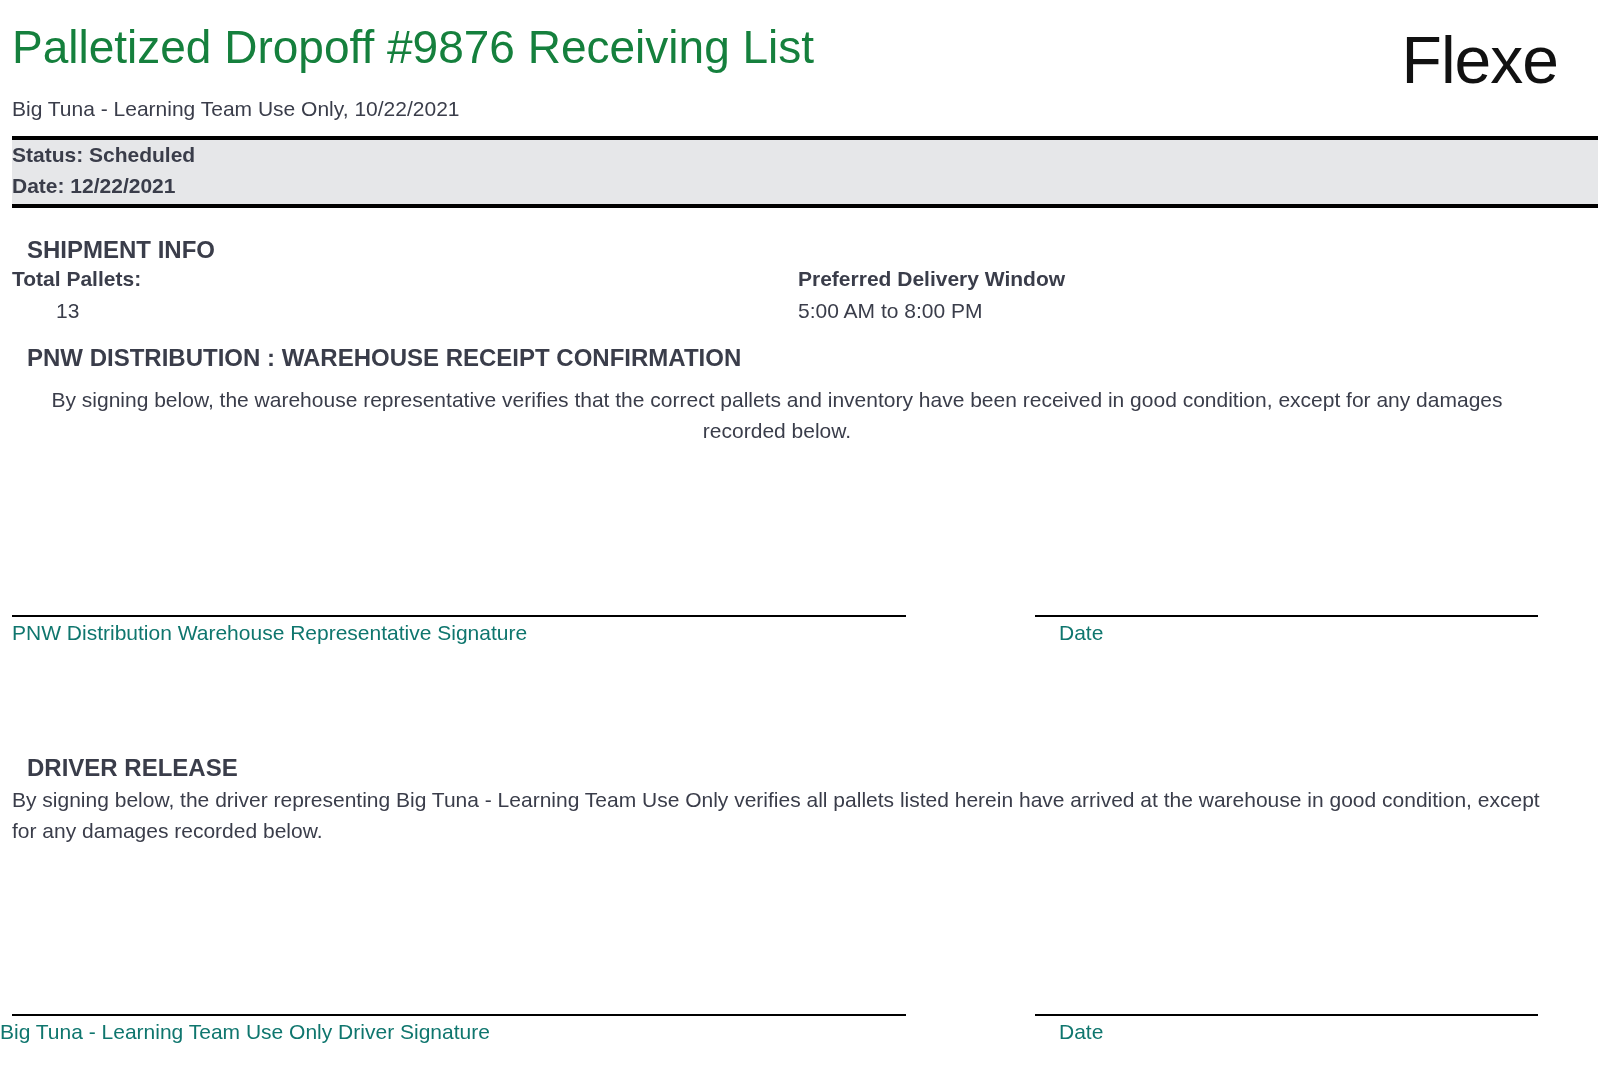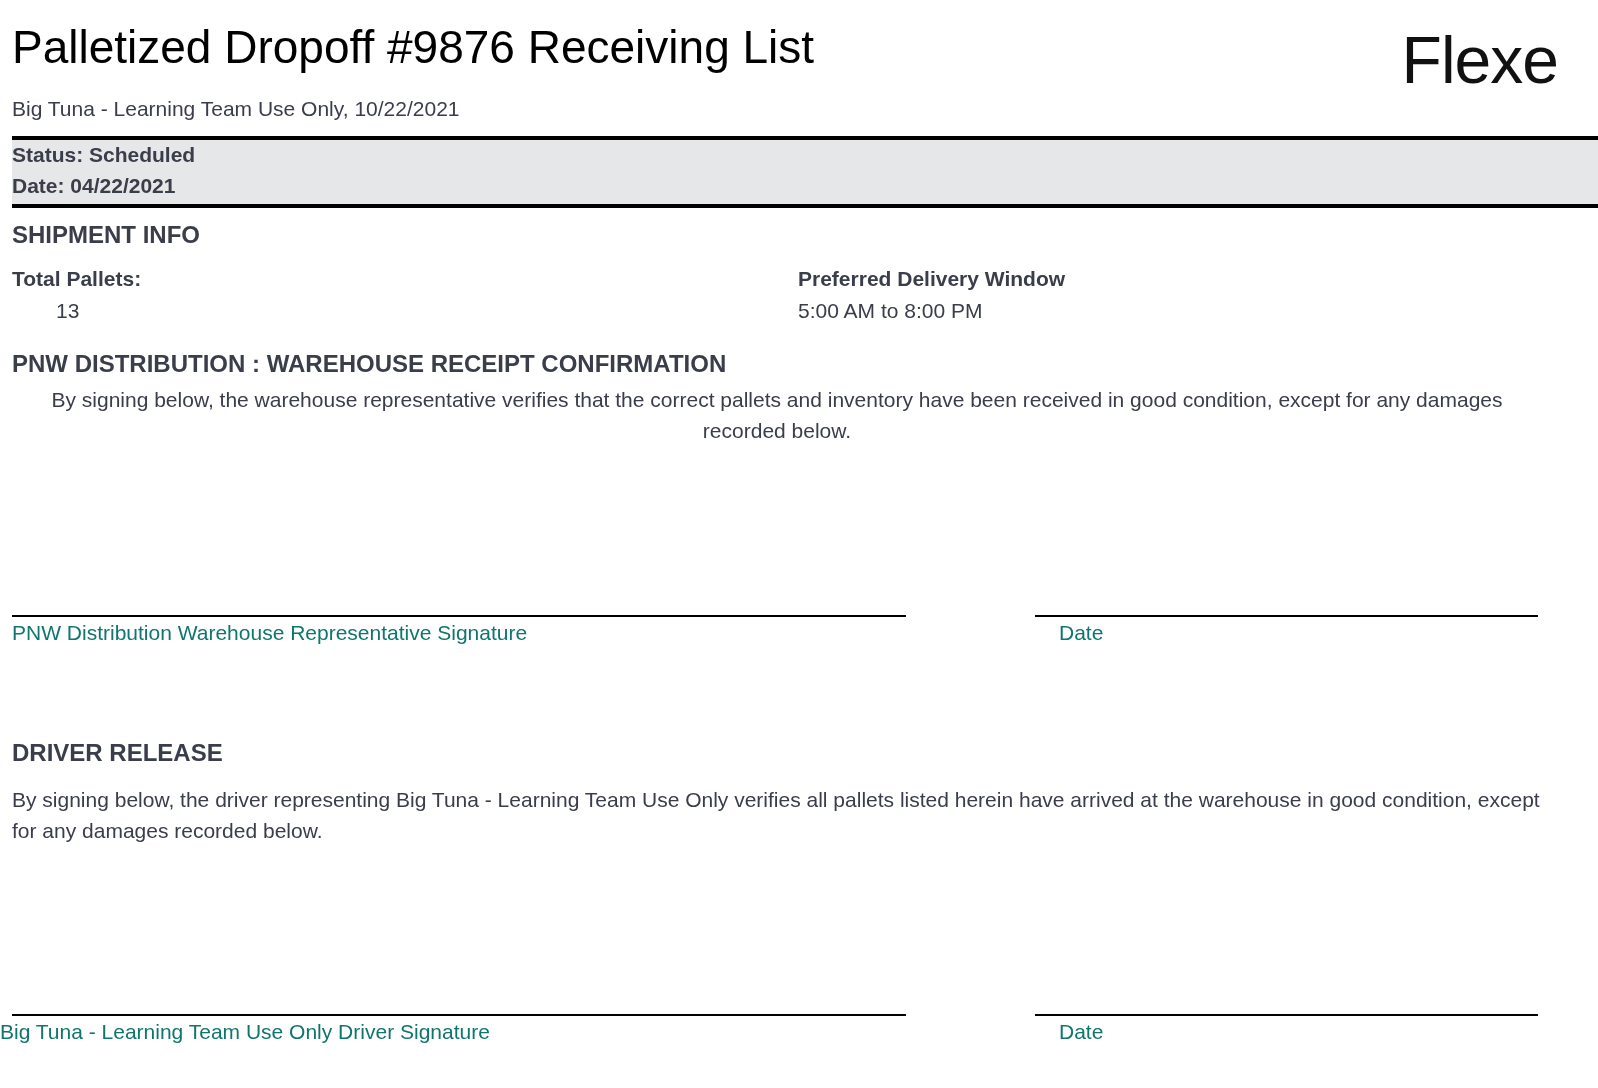--- a/index.html
+++ b/index.html
@@ -1,50 +1,50 @@
 <!DOCTYPE html>
 <html><head>
   <meta charset="utf-8">
   <style>
     html, body { margin: 0; padding: 0; background: #ffffff; }
     body { width: 1598px; height: 1088px; position: relative; overflow: hidden;
            font-family: "Liberation Sans", sans-serif; color: #3a3d4a; }
     .abs { position: absolute; }
-    .title { left: 12px; top: 20px; font-size: 46px; font-weight: normal; color: #000000; margin: 0; white-space: nowrap; }
+    .title { left: 12px; top: 20px; font-size: 46px; font-weight: normal; color: #15803d; margin: 0; white-space: nowrap; }
     .subtitle { left: 12px; top: 97px; font-size: 21px; color: #3a3d4a; white-space: nowrap; }
     .logo { right: 40px; top: 22px; font-size: 66px; color: #111111; letter-spacing: -1px; white-space: nowrap; }
     .status-bar { left: 12px; top: 136px; width: 1596px; height: 72px; background: #e6e7e9;
                   border-top: 4px solid #000; border-bottom: 4px solid #000; box-sizing: border-box; }
     .status-line { position: absolute; left: 0; font-size: 21px; font-weight: bold; color: #3a3d4a; white-space: nowrap; }
-    .section-h { left: 12px; font-size: 24px; font-weight: bold; color: #3a3d4a; white-space: nowrap; margin: 0; }
+    .section-h { left: 12px; font-size: 24px; font-weight: bold; color: #3a3d4a; white-space: nowrap; margin: 15px; }
     .label-b { font-size: 21px; font-weight: bold; color: #3a3d4a; white-space: nowrap; }
     .value { font-size: 21px; color: #3a3d4a; white-space: nowrap; }
     .para { left: 12px; width: 1530px; font-size: 21px; line-height: 31px; color: #3a3d4a; margin: 0; }
     .sig-line { height: 2px; background: #000; }
     .sig-label { font-size: 21px; color: #0f766e; white-space: nowrap; }
   </style>
 </head>
 <body>
 
 <h1 class="abs title">Palletized Dropoff #9876 Receiving List</h1>
 <div class="abs subtitle">Big Tuna - Learning Team Use Only, 10/22/2021</div>
 <div class="abs logo">Flexe</div>
 
 <div class="abs status-bar">
   <div class="status-line" style="top:3px;">Status: Scheduled</div>
-  <div class="status-line" style="top:34px;">Date: 04/22/2021</div>
+  <div class="status-line" style="top:34px;">Date: 12/22/2021</div>
 </div>
 
 <h2 class="abs section-h" style="top:221px;">SHIPMENT INFO</h2>
 <div class="abs label-b" style="left:12px; top:267px;">Total Pallets:</div>
 <div class="abs value" style="left:12px; top:299px;margin-left:44px;">13</div>
 <div class="abs label-b" style="left:798px; top:267px;">Preferred Delivery Window</div>
 <div class="abs value" style="left:798px; top:299px;">5:00 AM to 8:00 PM</div>
 
-<h2 class="abs section-h" style="top:350px;">PNW DISTRIBUTION : WAREHOUSE RECEIPT CONFIRMATION</h2>
+<h2 class="abs section-h" style="top:329px;">PNW DISTRIBUTION : WAREHOUSE RECEIPT CONFIRMATION</h2>
 <p class="abs para" style="top:384px;text-align:center;">By signing below, the warehouse representative verifies that the correct pallets and inventory have been received in good condition, except for any damages recorded below.</p>
 
 <div class="abs sig-line" style="left:12px; top:615px; width:894px;"></div>
 <div class="abs sig-line" style="left:1035px; top:615px; width:503px;"></div>
 <div class="abs sig-label" style="left:12px; top:621px;">PNW Distribution Warehouse Representative Signature</div>
 <div class="abs sig-label" style="left:1059px; top:621px;">Date</div>
 
 <h2 class="abs section-h" style="top:739px;">DRIVER RELEASE</h2>
 <p class="abs para" style="top:784px;">By signing below, the driver representing Big Tuna - Learning Team Use Only verifies all pallets listed herein have arrived at the warehouse in good condition, except for any damages recorded below.</p>
 

